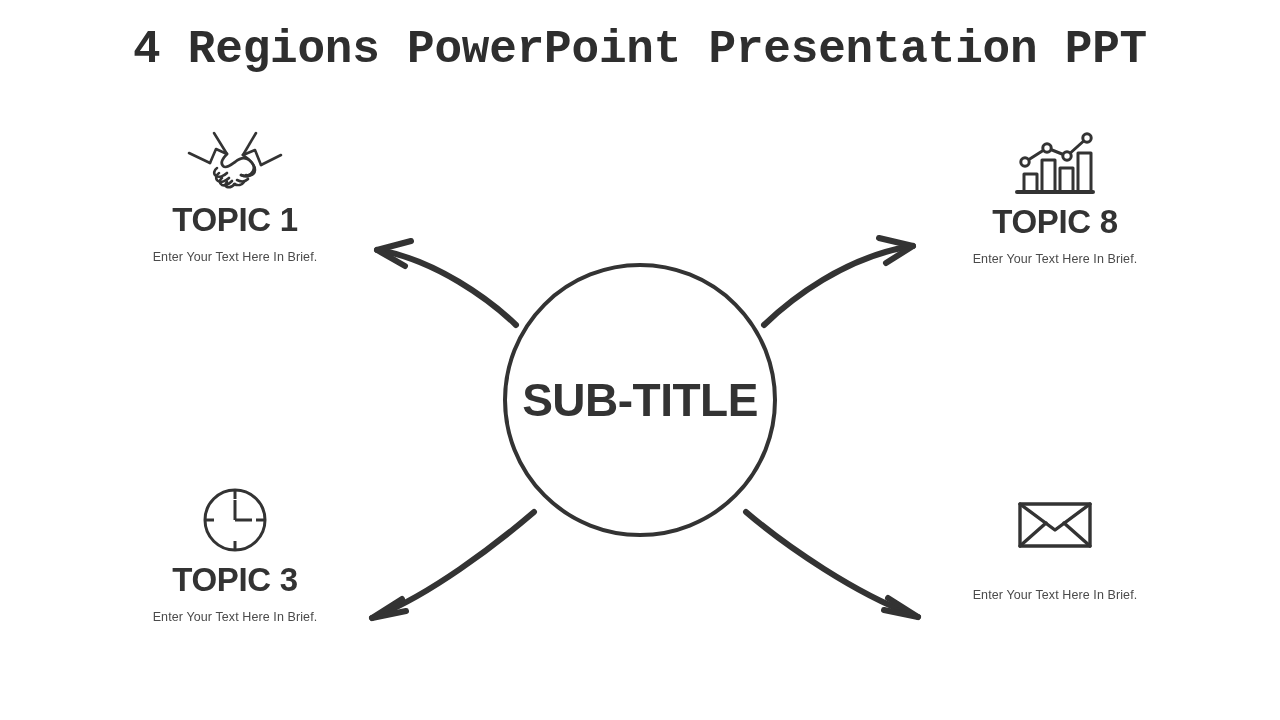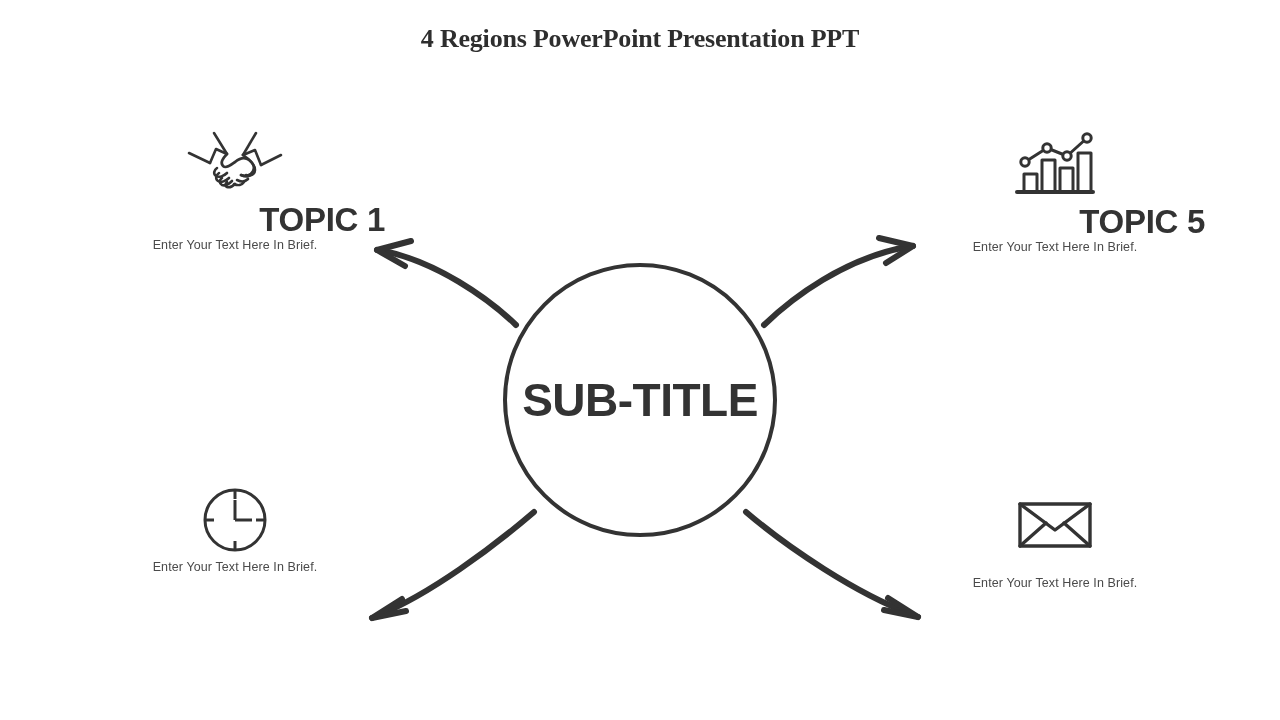--- a/index.html
+++ b/index.html
@@ -19,23 +19,23 @@
     overflow: hidden;
   }
 
   
   #slide-title {
     position: absolute;
     left: 0;
     top: 24px;
     width: 1280px;
     text-align: center;
-    font-family: Liberation Serif, serif;
+    font-family: Liberation Mono, monospace;
     font-weight: bold;
-    font-size: 26px;
+    font-size: 46px;
     letter-spacing: -0.2px;
     color: #2e2e2e;
     white-space: nowrap;
   }
 
   
   #diagram-svg {
     position: absolute;
     left: 0;
     top: 0;
@@ -77,26 +77,26 @@
     margin: 0 auto;
   }
   .topic-title {
     font-family: "Liberation Sans", sans-serif;
     font-weight: bold;
     font-size: 33px;
     color: #333333;
     letter-spacing: -0.3px;
     line-height: 1.1;
     margin-top: 2px;
-    text-align: right;
   }
   .topic-desc {
     font-family: "Liberation Sans", sans-serif;
     font-size: 12.5px;
     color: #4a4a4a;
+    margin-top: 12px;
     letter-spacing: 0.1px;
   }
 
   #topic-1 { left: 85px;  top: 124px; }
   #topic-2 { left: 905px; top: 124px; }
   #topic-3 { left: 85px;  top: 484px; }
   #topic-4 { left: 905px; top: 484px; }
 
   
   #topic-2 .topic-icon { padding-top: 2px; }
@@ -185,38 +185,39 @@
         <rect x="65" y="27" width="13" height="39"></rect>
 
         <path d="M12 36 L34 22 L54 30 L74 12"></path>
 
         <circle cx="12" cy="36" r="4.2" fill="#ffffff"></circle>
         <circle cx="34" cy="22" r="4.2" fill="#ffffff"></circle>
         <circle cx="54" cy="30" r="4.2" fill="#ffffff"></circle>
         <circle cx="74" cy="12" r="4.2" fill="#ffffff"></circle>
       </svg>
     </span>
-    <div class="topic-title">TOPIC 5</div>
+    <div class="topic-title">TOPIC 8</div>
     <div class="topic-desc">Enter Your Text Here In Brief.</div>
   </div>
 
   <div class="topic" id="topic-3">
     <span class="topic-icon">
       <svg width="72" height="72" viewBox="0 0 72 72" fill="none" stroke="#333333" stroke-width="3" stroke-linecap="butt">
         <circle cx="36" cy="36" r="30"></circle>
 
         <path d="M36 6 L36 15"></path>
         <path d="M66 36 L57 36"></path>
         <path d="M36 66 L36 57"></path>
         <path d="M6 36 L15 36"></path>
 
         <path d="M36 36 L36 16"></path>
         <path d="M36 36 L53 36"></path>
       </svg>
     </span>
+    <div class="topic-title">TOPIC 3</div>
     <div class="topic-desc">Enter Your Text Here In Brief.</div>
   </div>
 
   <div class="topic" id="topic-4">
     <span class="topic-icon">
       <svg width="76" height="50" viewBox="0 0 76 50" fill="none" stroke="#333333" stroke-width="3.4" stroke-linecap="round" stroke-linejoin="round">
         <rect x="3" y="4" width="70" height="42"></rect>
         <path d="M3 4 L38 30 L73 4"></path>
         <path d="M3 46 L29 23"></path>
         <path d="M73 46 L47 23"></path>

